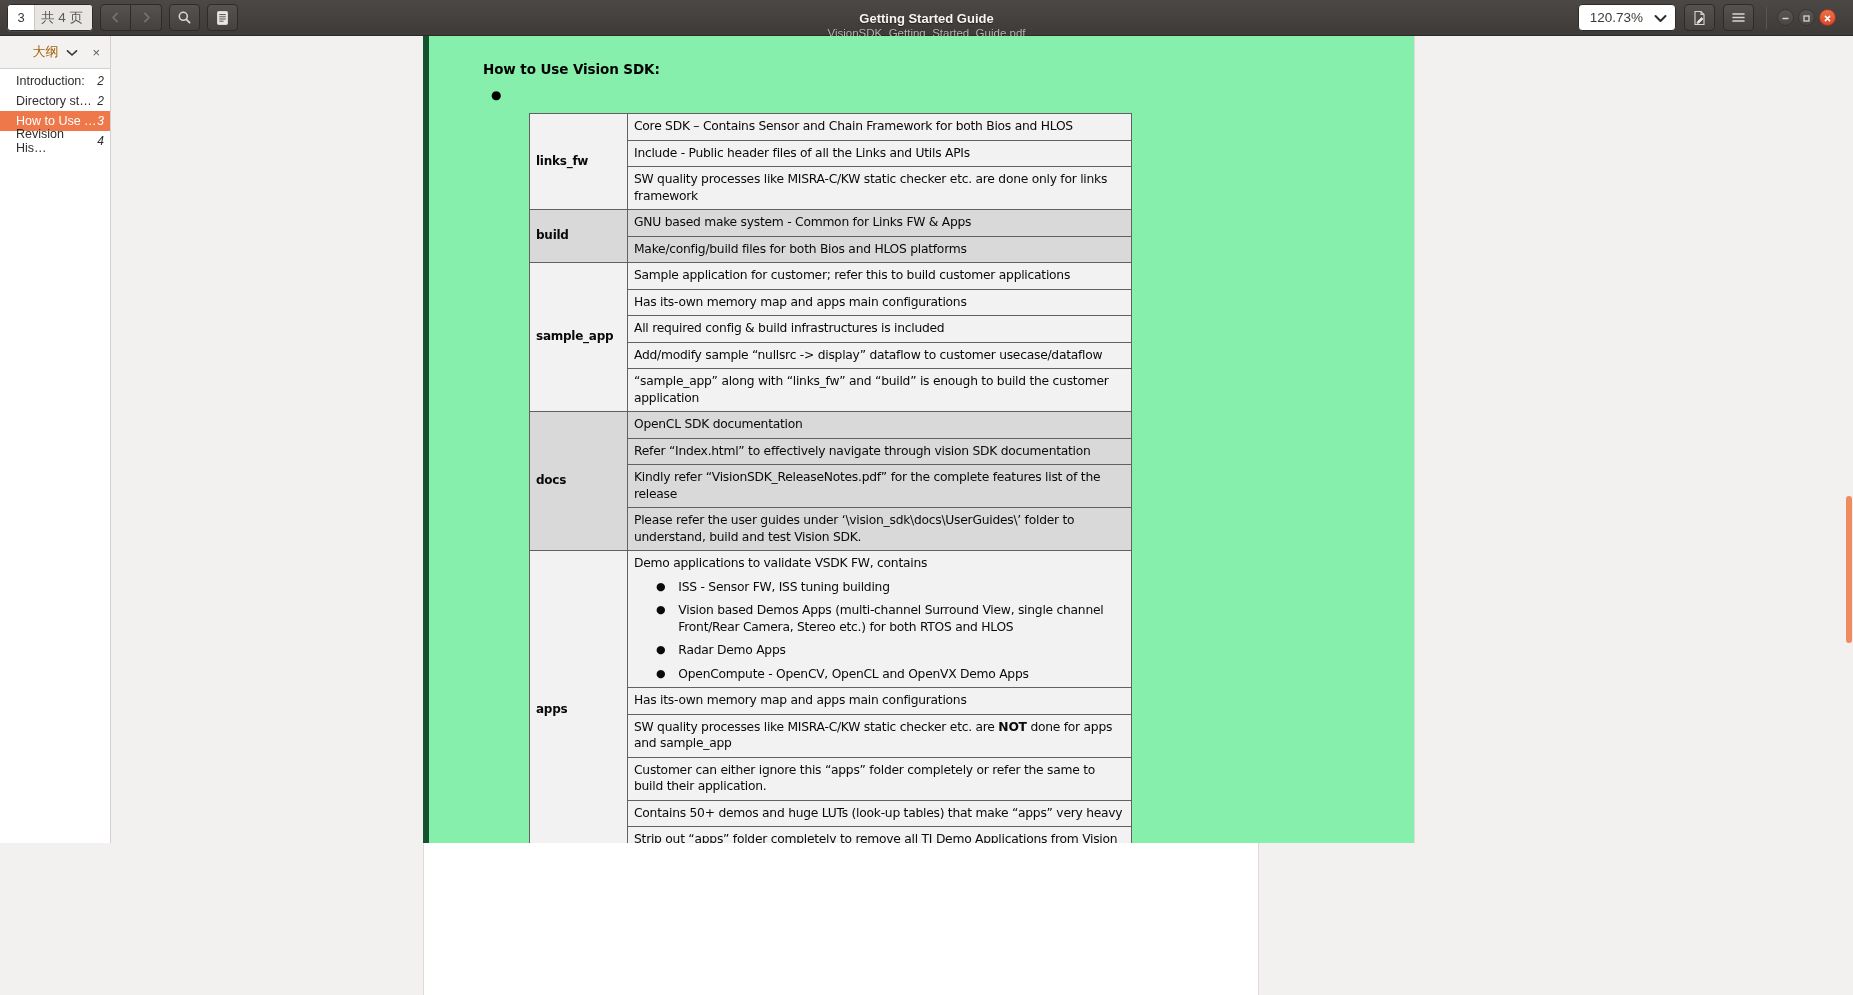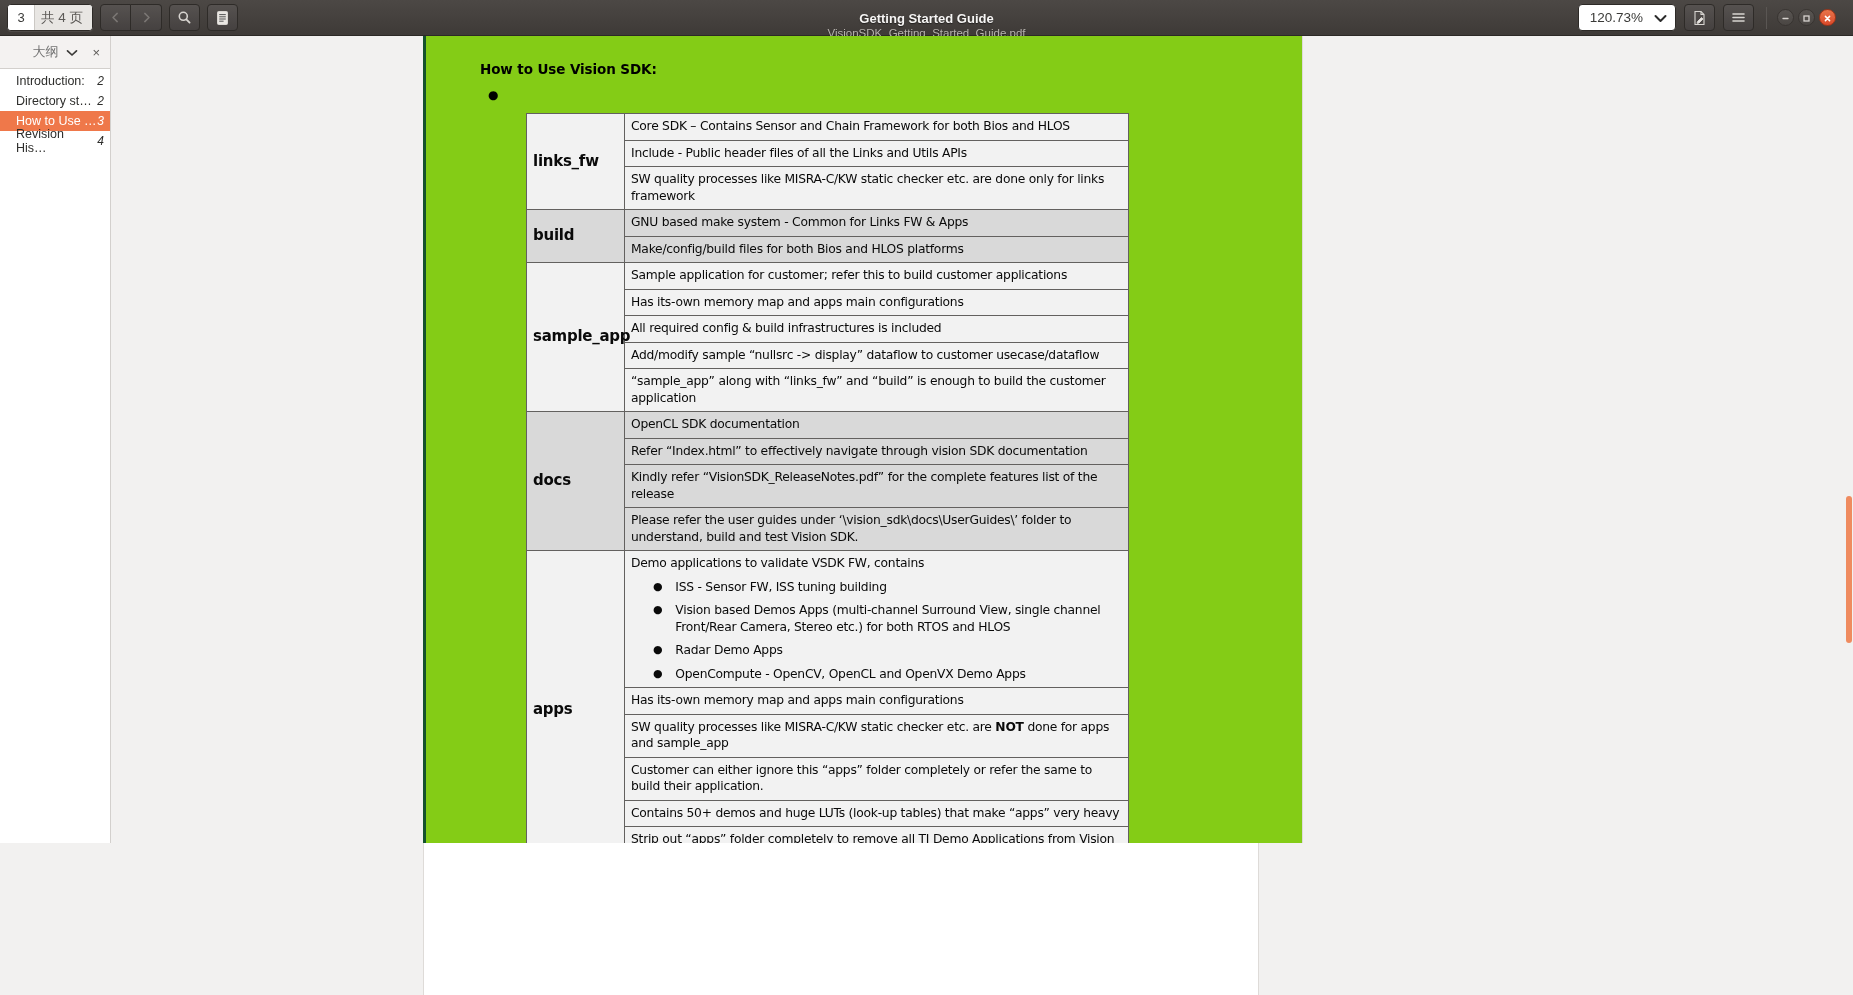--- a/index.html
+++ b/index.html
@@ -104,43 +104,43 @@
     background: #ffffff;
     border-right: 1px solid #d3d0cd;
   }
   #sidebar-header {
     height: 33px;
     background: #f4f2f1;
     border-bottom: 1px solid #d3d0cd;
     display: flex; align-items: center; justify-content: center;
     gap: 7px; position: relative;
   }
-  #sidebar-mode-label { font-size: 13px; color: #737373; }
+  #sidebar-mode-label { font-size: 13px; color: #a16207; }
   #sidebar-close { position: absolute; right: 10px; font-size: 13px; color: #5c5a57; }
   .outline-list { padding-top: 2px; }
   .outline-item {
     display: flex; align-items: center; justify-content: space-between;
     height: 20px; padding: 0 6px 0 16px;
     font-size: 12.5px; color: #2e2e2c;
   }
   .outline-item.selected { background: #ef784a; color: #ffffff; }
   .outline-item .oi-page { font-style: italic; font-size: 12px; }
 
   
   #viewer {
     position: absolute; left: 111px; top: 36px;
     width: 1742px; height: 807px;
     background: #f2f1f0;
     overflow: hidden;
   }
   #page {
     position: absolute; left: 312px; top: 0;
-    width: 880px; height: 807px;
-    background: #84cc16;
-    border-left: 3px solid #14532d;
+    width: 992px; height: 807px;
+    background: #86efac;
+    border-left: 6px solid #14532d;
     border-right: 1px solid #dedbd8;
   }
   #page-content { padding: 25px 48px 0 54px; }
 
   #bottom-strip {
     position: absolute; left: 0; top: 843px;
     width: 1853px; height: 152px;
     background: #f2f1f0;
   }
   #bottom-page {
@@ -190,21 +190,21 @@
     line-height: 16.5px;
     color: #0a0a0a;
     vertical-align: top;
     letter-spacing: -.25px;
   }
   #dir-table td.namecell {
     width: 98px;
     font-weight: bold;
     vertical-align: middle;
     padding-left: 6px;
-    font-size: 15px;
+    font-size: 12px;
   }
   .shade-light { background: #f2f2f2; }
   .shade-dark  { background: #d9d9d9; }
   .cell-bullets { margin: 0; padding: 0; list-style: none; }
   .cell-bullets li {
     display: flex; gap: 13px;
     margin-top: 7px; padding-left: 22px;
   }
   .cell-bullets li .cdot { font-size: 11px; line-height: 16px; }
   .bold-inline { font-weight: bold; }

